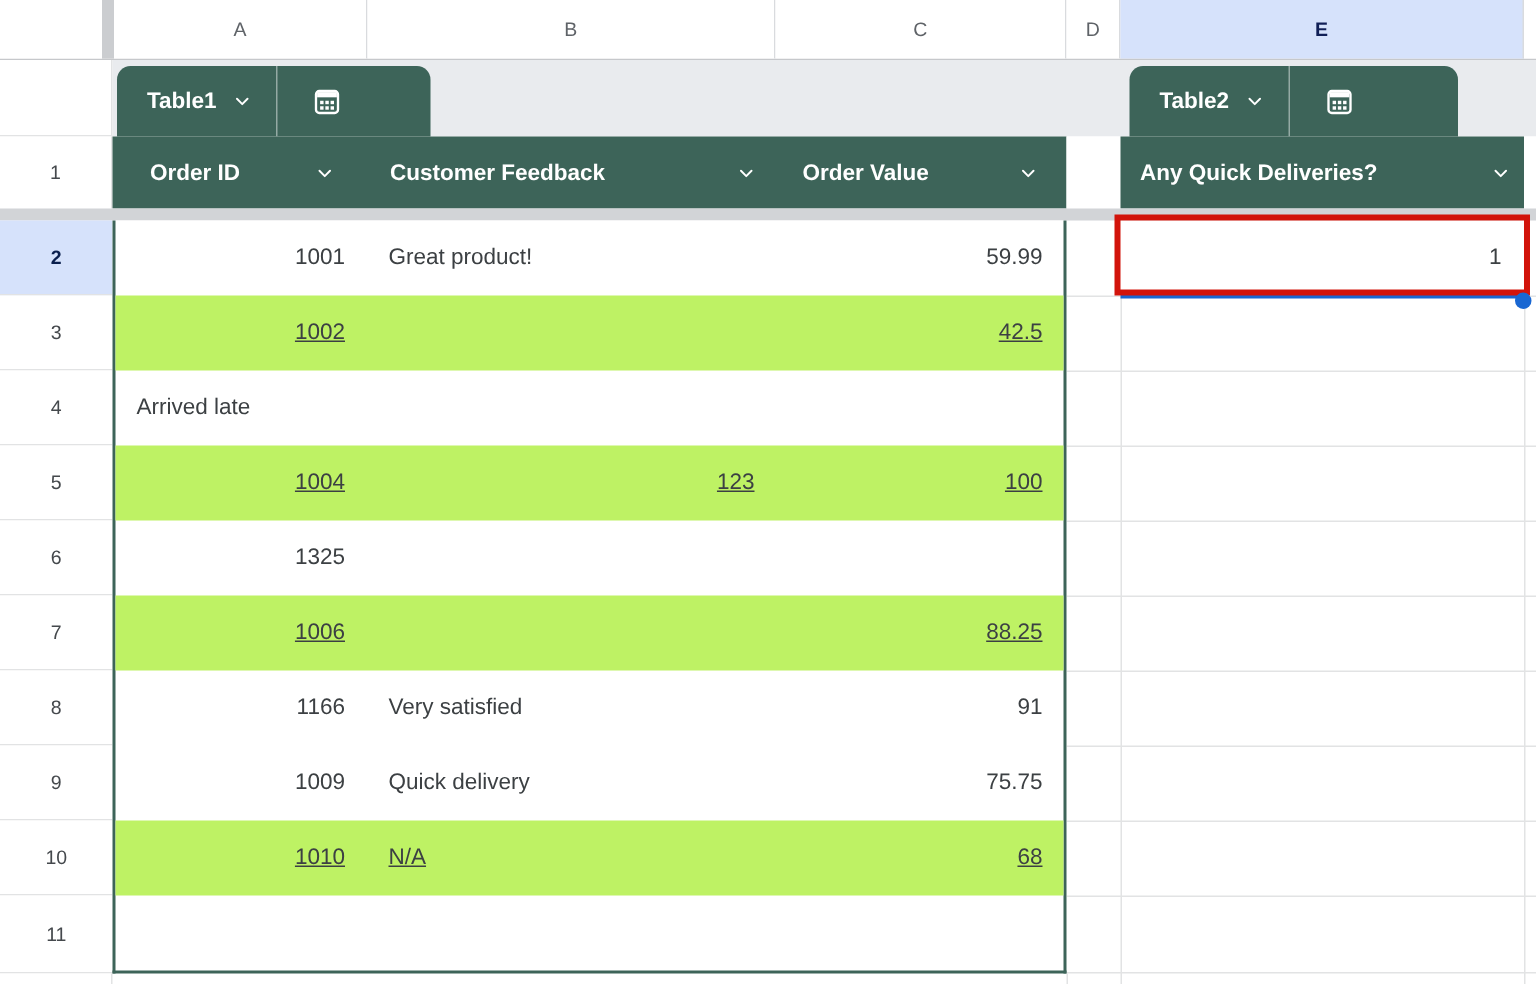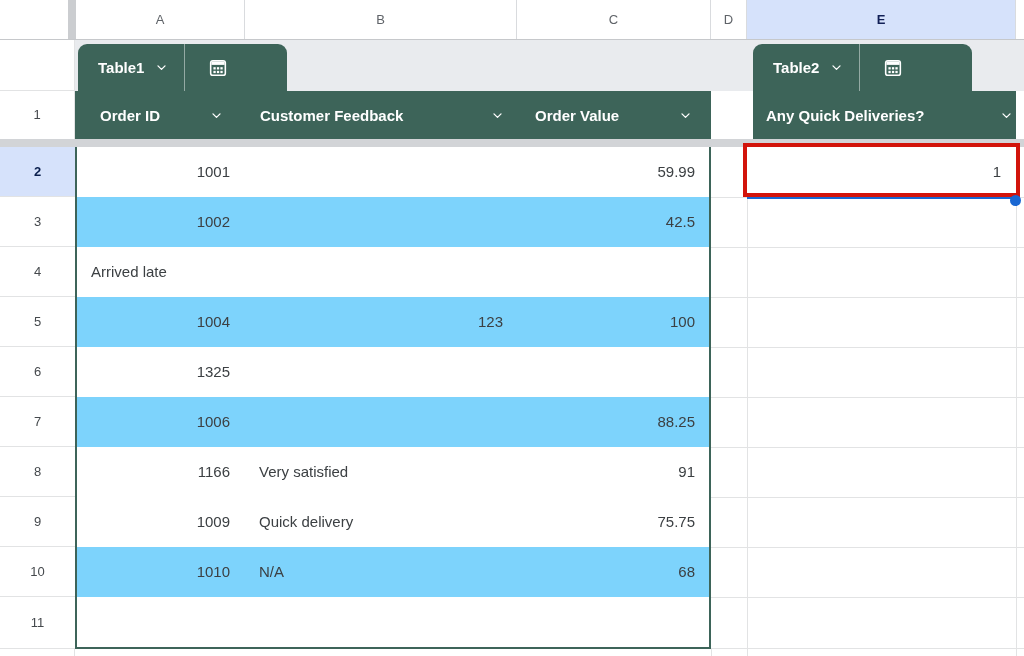--- a/index.html
+++ b/index.html
@@ -36,21 +36,21 @@
   
   .rowhead{left:0;width:75px;height:50px;line-height:50px;text-align:center;background:#fff;
            font-size:13px;font-weight:500;color:#45494d;border-bottom:1px solid #e2e3e4;}
   .rowhead.sel{background:#d6e2fb;color:#0a1f4d;font-weight:700;}
   .row12{left:0;top:649px;width:75px;height:7px;background:#fff;border-right:1px solid #e2e3e4;}
 
   
   .t1body{left:75px;top:147px;width:636px;height:502px;border-left:2px solid var(--green);
           border-right:2px solid var(--green);border-bottom:2px solid var(--green);background:#fff;}
   .trow{display:flex;height:50px;line-height:50px;font-size:15px;color:#3c4043;}
-  .trow.band{background:#7dd3fc;}
+  .trow.band{background:#bef264;text-decoration:underline;}
   .c-id{width:168px;text-align:right;padding-right:15px;box-sizing:border-box;}
   .c-fb{width:272px;text-align:left;padding-left:14px;box-sizing:border-box;}
   .c-fb.num{text-align:right;padding-left:0;padding-right:14px;}
   .c-val{flex:1;text-align:right;padding-right:14px;box-sizing:border-box;}
 
   
   .hline{height:1px;background:#e2e3e4;}
   .vline{width:1px;background:#e2e3e4;}
 
   
@@ -151,21 +151,21 @@
       <span style="display:flex;">
           <svg viewBox="0 0 24 24" width="13" height="13">
             <path d="M5.5 9l6.5 6.5L18.5 9" fill="none" stroke="#fff" stroke-width="2.4" stroke-linecap="round" stroke-linejoin="round"></path>
           </svg>
         </span>
     </div>
   </div>
 
   <div class="abs d1"></div>
 
-  <div class="abs thead" style="left:747px;width:269px;margin-left:6px;">
+  <div class="abs thead" style="left:747px;width:269px;">
     <div class="thcell" style="flex:1;padding:0 9px 0 13px;">
       <span>Any Quick Deliveries?</span>
       <span style="display:flex;">
           <svg viewBox="0 0 24 24" width="13" height="13">
             <path d="M5.5 9l6.5 6.5L18.5 9" fill="none" stroke="#fff" stroke-width="2.4" stroke-linecap="round" stroke-linejoin="round"></path>
           </svg>
         </span>
     </div>
   </div>
   <div class="abs f1"></div>
@@ -194,20 +194,21 @@
   <div class="abs hline" style="left:711px;top:397px;width:313px;"></div>
   <div class="abs hline" style="left:711px;top:447px;width:313px;"></div>
   <div class="abs hline" style="left:711px;top:497px;width:313px;"></div>
   <div class="abs hline" style="left:711px;top:547px;width:313px;"></div>
   <div class="abs hline" style="left:711px;top:597px;width:313px;"></div>
   <div class="abs hline" style="left:711px;top:648px;width:313px;"></div>
 
   <div class="abs t1body">
     <div class="trow">
       <div class="c-id">1001</div>
+      <div class="c-fb">Great product!</div>
       <div class="c-val">59.99</div>
     </div>
     <div class="trow band">
       <div class="c-id">1002</div>
       <div class="c-fb"></div>
       <div class="c-val">42.5</div>
     </div>
     <div class="trow">
       <div class="c-fb">Arrived late</div>
       <div class="c-val"></div>

